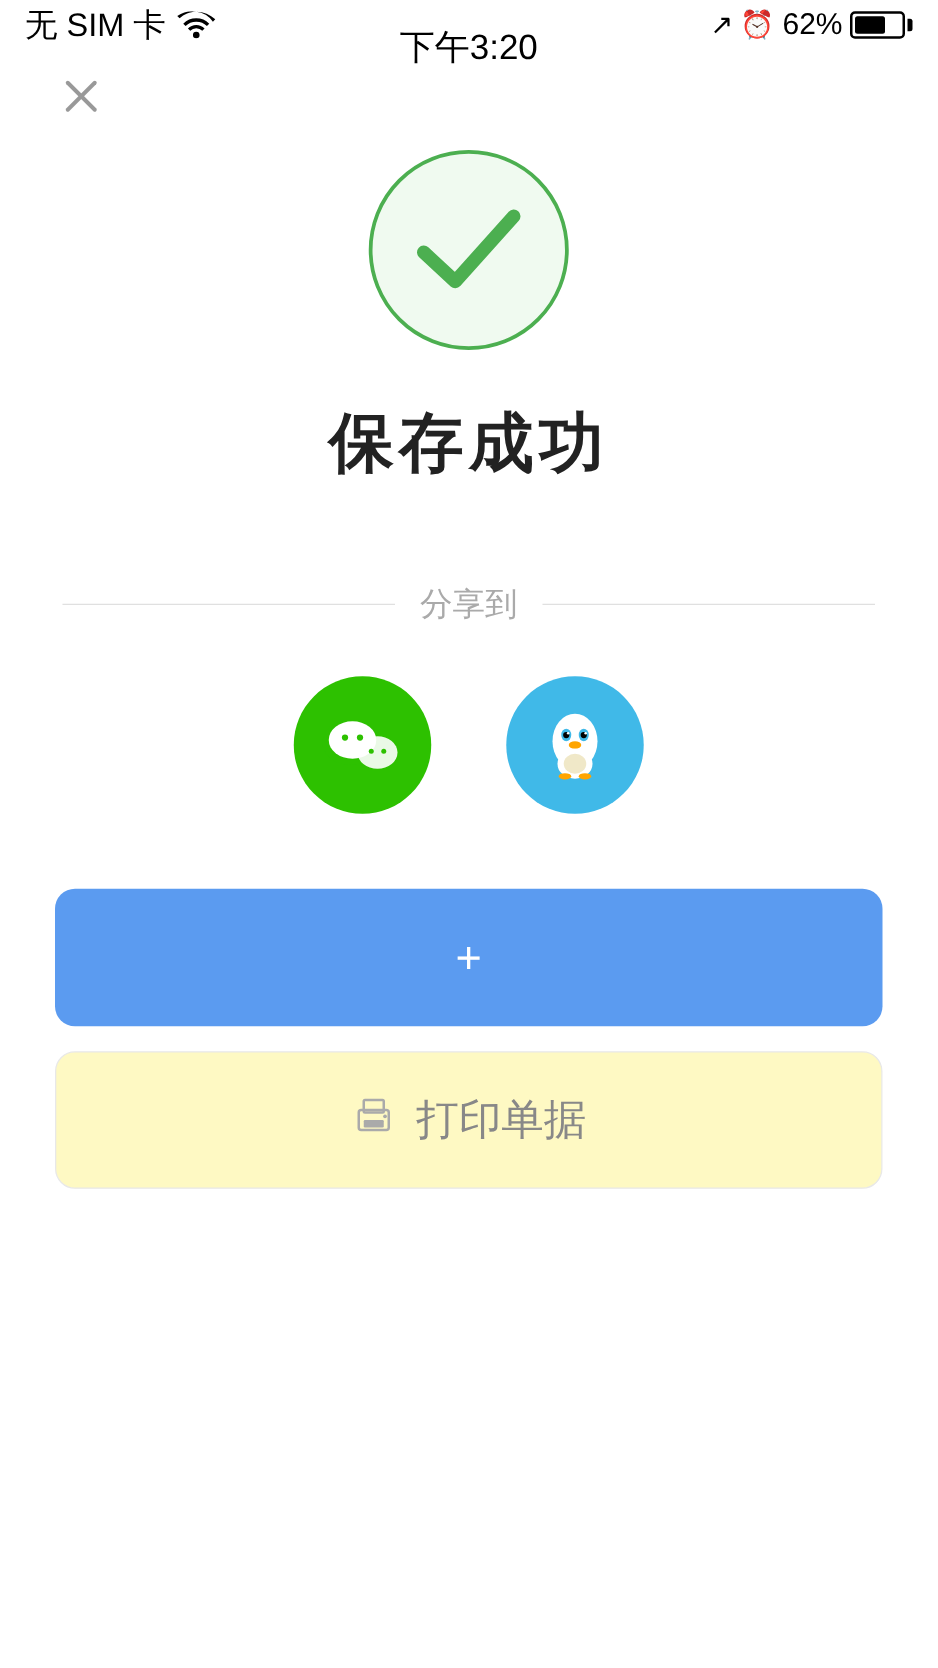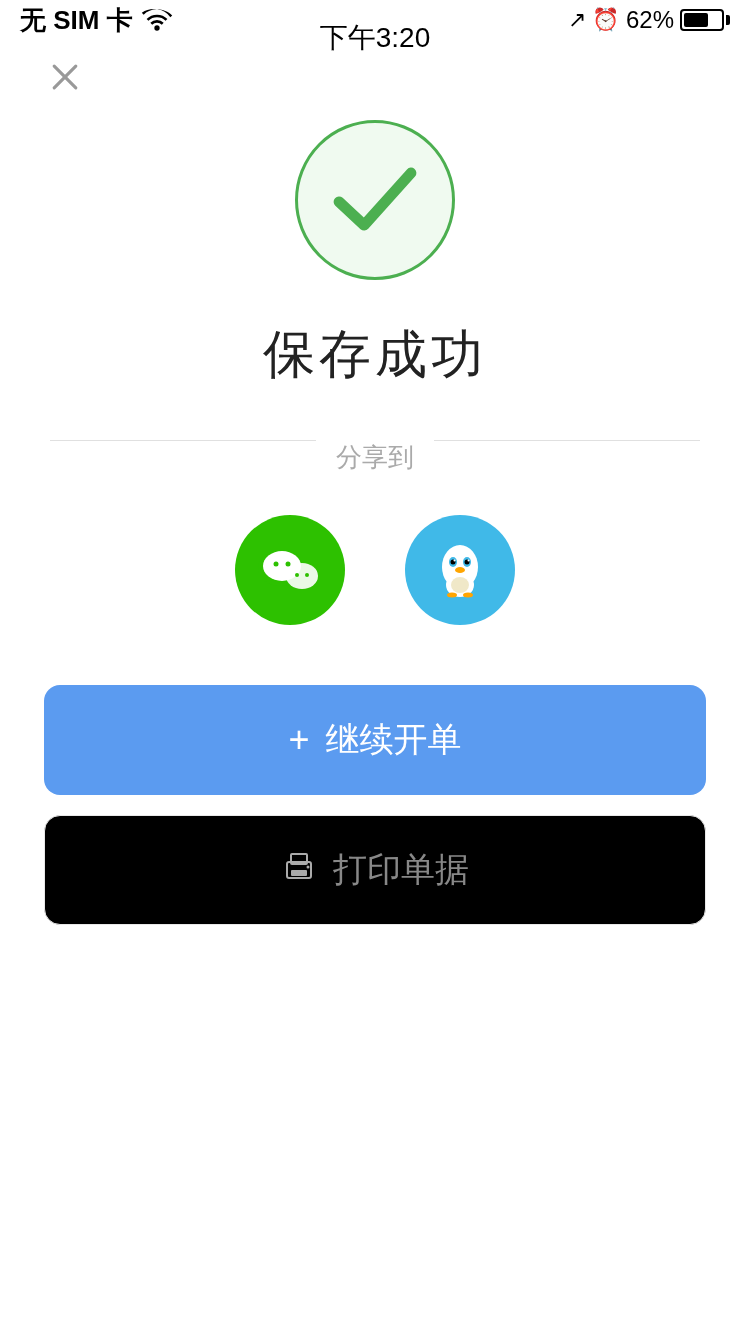--- a/index.html
+++ b/index.html
@@ -27,21 +27,21 @@
       justify-content: space-between;
       padding: 0 20px;
       background: #ffffff;
     }
 
     .status-left {
       display: flex;
       align-items: center;
       gap: 8px;
       font-size: 26px;
-      font-weight: 700;
+      font-weight: 400;
       color: #000;
     }
 
     .status-center {
       font-size: 28px;
       font-weight: 500;
       color: #000;
       position: absolute;
       left: 50%;
       transform: translateX(-50%);
@@ -127,32 +127,34 @@
     }
 
     .success-circle svg {
       width: 90px;
       height: 90px;
     }
 
     
     .success-title {
       font-size: 52px;
-      font-weight: 400;
+      font-weight: 700;
       color: #222222;
       margin-bottom: 50px;
       letter-spacing: 4px;
     }
 
     
     .share-divider {
       width: 100%;
       display: flex;
+      align-items: center;
       padding: 0 50px;
       margin-bottom: 40px;
+      margin-top: 26px;
     }
 
     .divider-line {
       flex: 1;
       height: 1px;
       background: #e0e0e0;
     }
 
     .share-label {
       font-size: 26px;
@@ -208,21 +210,21 @@
       cursor: pointer;
       border: none;
     }
 
     .action-btn.primary {
       background: #5B9BF0;
       color: #ffffff;
     }
 
     .action-btn.secondary {
-      background: #000000;
+      background: #fef9c3;
       color: #888888;
       border: 1px solid #e8e8e8;
     }
 
     .action-btn-icon {
       font-size: 36px;
       color: inherit;
     }
 
     .action-btn-label {
@@ -317,21 +319,20 @@
         <ellipse cx="27" cy="60" rx="5" ry="2.5" fill="#FFA500"></ellipse>
         <ellipse cx="43" cy="60" rx="5" ry="2.5" fill="#FFA500"></ellipse>
       </svg>
     </div>
   </div>
 
   <div class="action-buttons">
 
     <button class="action-btn primary">
       <span class="action-btn-icon">+</span>
-      <span class="action-btn-label">继续开单</span>
     </button>
 
     <button class="action-btn secondary">
       <span class="action-btn-icon" style="font-size:32px;">
         <svg width="36" height="36" viewBox="0 0 36 36" fill="none">
           <rect x="6" y="14" width="24" height="16" rx="2" stroke="#aaa" stroke-width="2" fill="none"></rect>
           <rect x="10" y="6" width="16" height="10" rx="1" stroke="#aaa" stroke-width="2" fill="none"></rect>
           <rect x="10" y="22" width="16" height="6" rx="1" fill="#aaa"></rect>
           <circle cx="27" cy="19" r="1.5" fill="#aaa"></circle>
         </svg>

